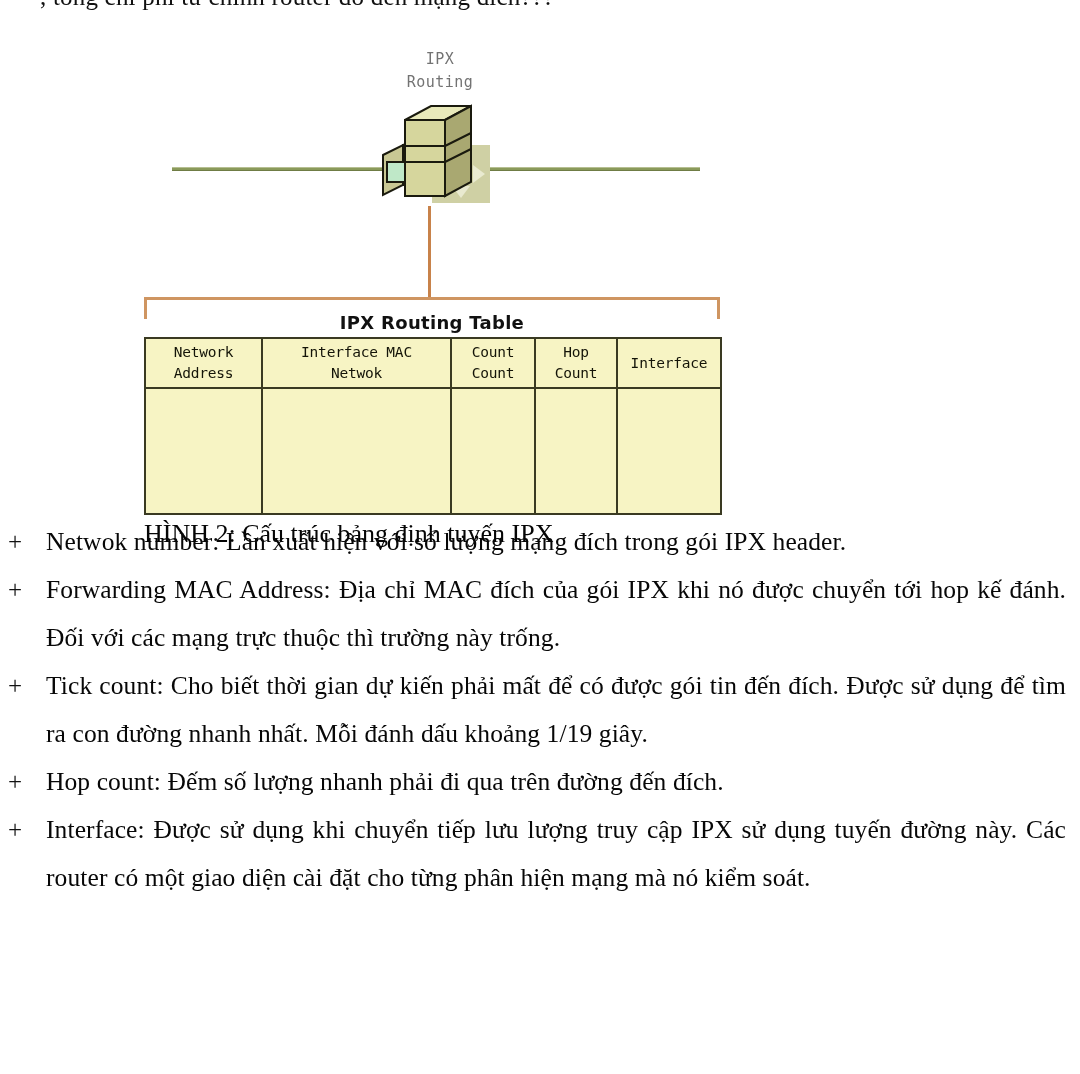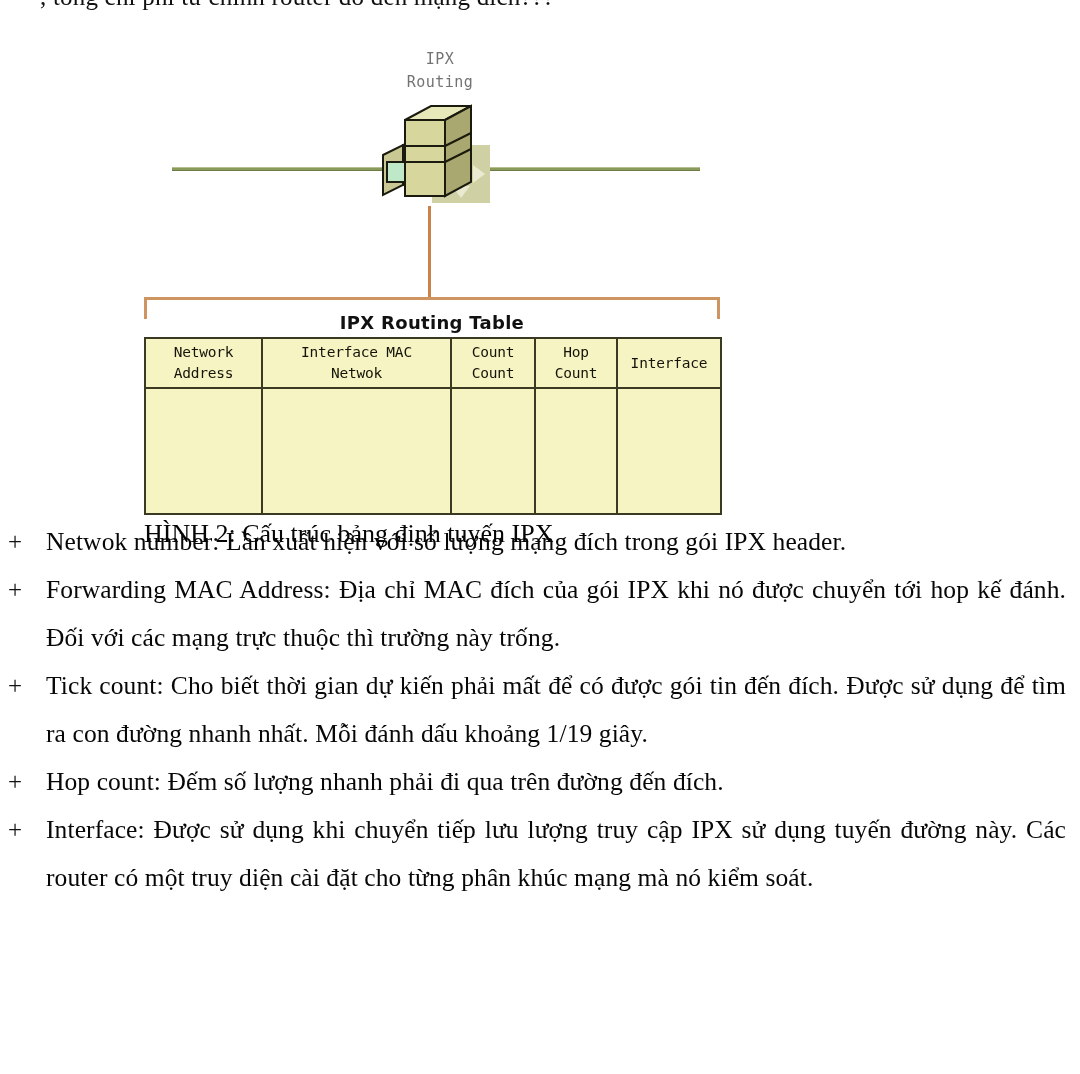--- a/index.html
+++ b/index.html
@@ -307,16 +307,16 @@
     <span class="bullet-text">Tick count: Cho biết thời gian dự kiến phải mất để có được gói tin đến đích. Được sử dụng để tìm ra con đường nhanh nhất. Mỗi đánh dấu khoảng 1/19 giây.</span>
   </div>
 
   <div class="bullet-item">
     <span class="bullet-marker">+</span>
     <span class="bullet-text nojustify">Hop count: Đếm số lượng nhanh phải đi qua trên đường đến đích.</span>
   </div>
 
   <div class="bullet-item">
     <span class="bullet-marker">+</span>
-    <span class="bullet-text">Interface: Được sử dụng khi chuyển tiếp lưu lượng truy cập IPX sử dụng tuyến đường này. Các router có một truy diện cài đặt cho từng phân khúc mạng mà nó kiểm soát.</span>
+    <span class="bullet-text">Interface: Được sử dụng khi chuyển tiếp lưu lượng truy cập IPX sử dụng tuyến đường này. Các router có một giao diện cài đặt cho từng phân hiện mạng mà nó kiểm soát.</span>
   </div>
 
 </div>
 
 </body></html>

